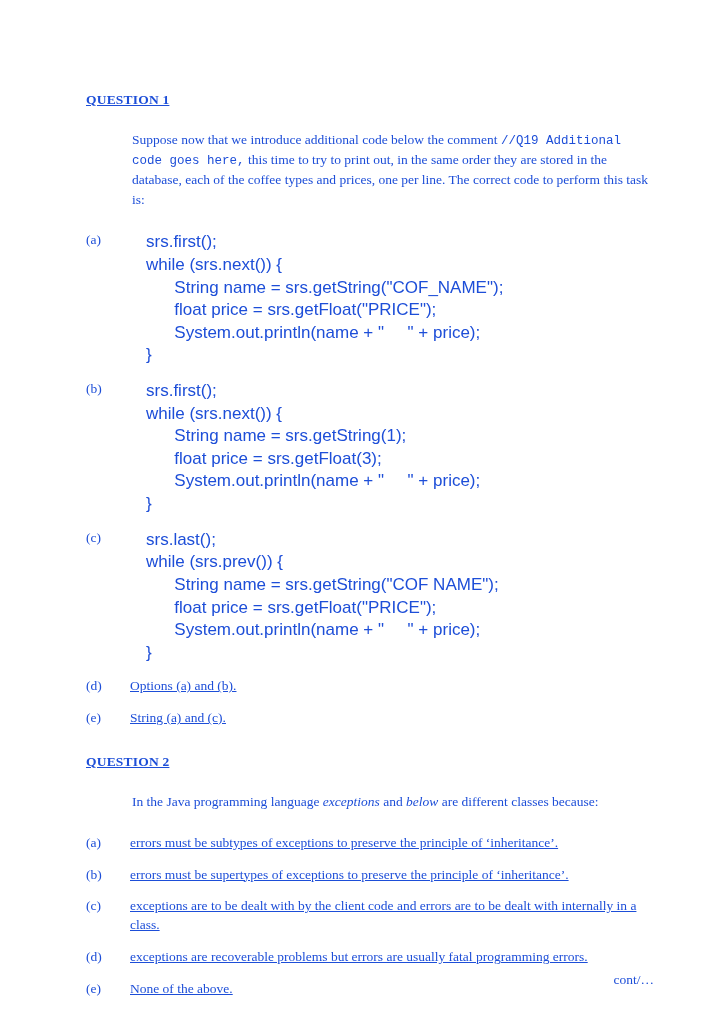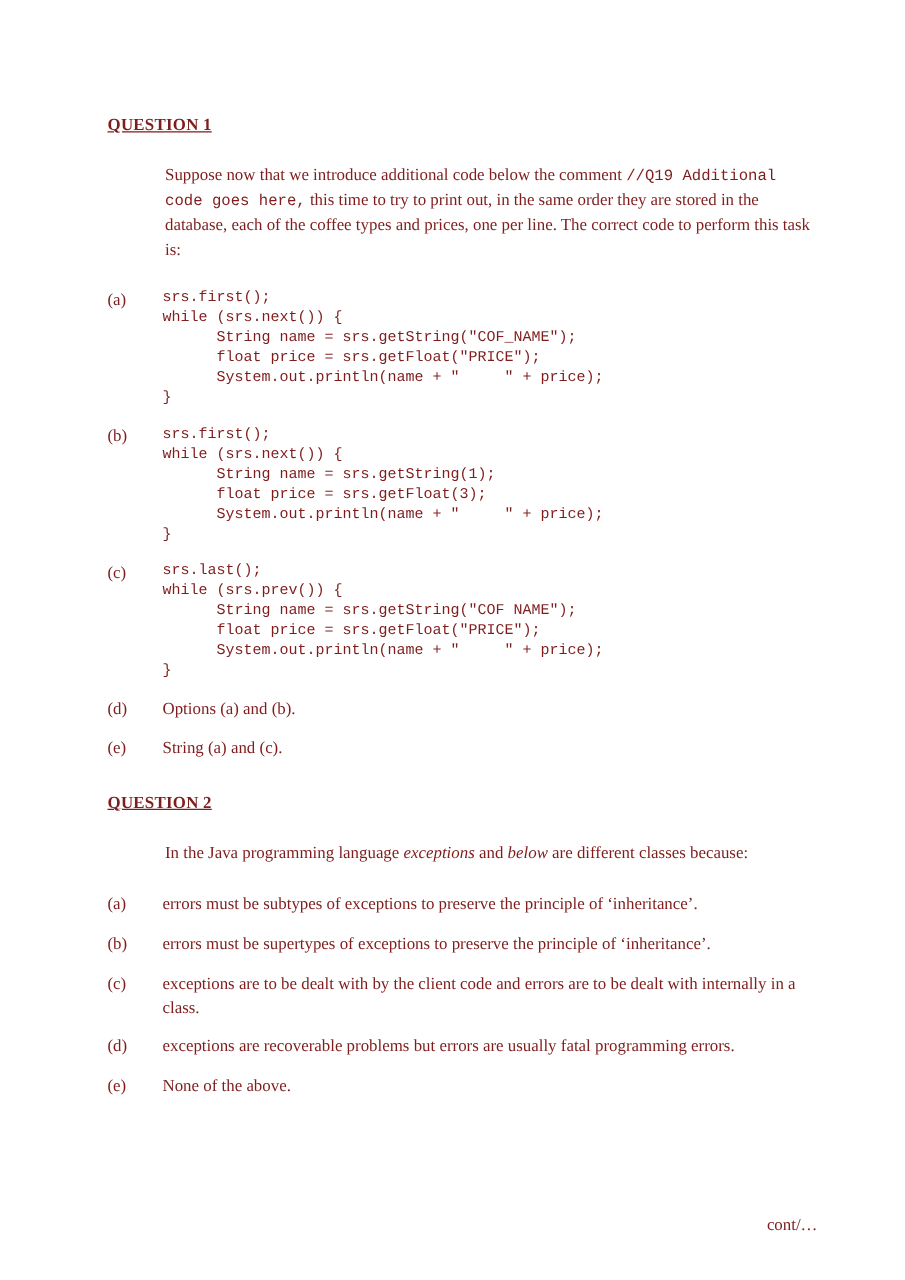--- a/index.html
+++ b/index.html
@@ -2,21 +2,21 @@
 <html><head>
 <meta charset="utf-8">
 <style>
   * { margin: 0; padding: 0; box-sizing: border-box; }
   html, body { background: #ffffff; }
   .page {
     position: relative;
     width: 724px;
     height: 1024px;
     background: #ffffff;
-    color: #7f1d1d;
+    color: #1d4ed8;
     font-family: "Liberation Serif", serif;
     font-size: 13.5px;
     padding: 92px 68px 40px 86px;
     overflow: hidden;
   }
   .qtitle {
     font-weight: bold;
     font-size: 13.5px;
     text-decoration: underline;
     margin-bottom: 22px;
@@ -36,29 +36,30 @@
   .opt {
     display: flex;
     align-items: flex-start;
     margin-bottom: 9px;
   }
   .opt-label {
     flex: 0 0 44px;
     line-height: 1.4;
   }
   .code {
-    font-family: Liberation Mono, monospace;
-    font-size: 12px;
+    font-family: Liberation Sans, sans-serif;
+    font-size: 17px;
     line-height: 1.33;
     white-space: pre;
-    margin: 0 0 4px 0;
+    margin: 0 0 4px 16px;
   }
   .opt-text {
     line-height: 1.4;
     max-width: 540px;
+    text-decoration: underline;
   }
   .q2-title { margin-top: 26px; }
   .q2-opt { margin-bottom: 13px; }
   .footer {
     position: absolute;
     right: 70px;
     bottom: 36px;
     font-size: 13.5px;
   }
 </style>

